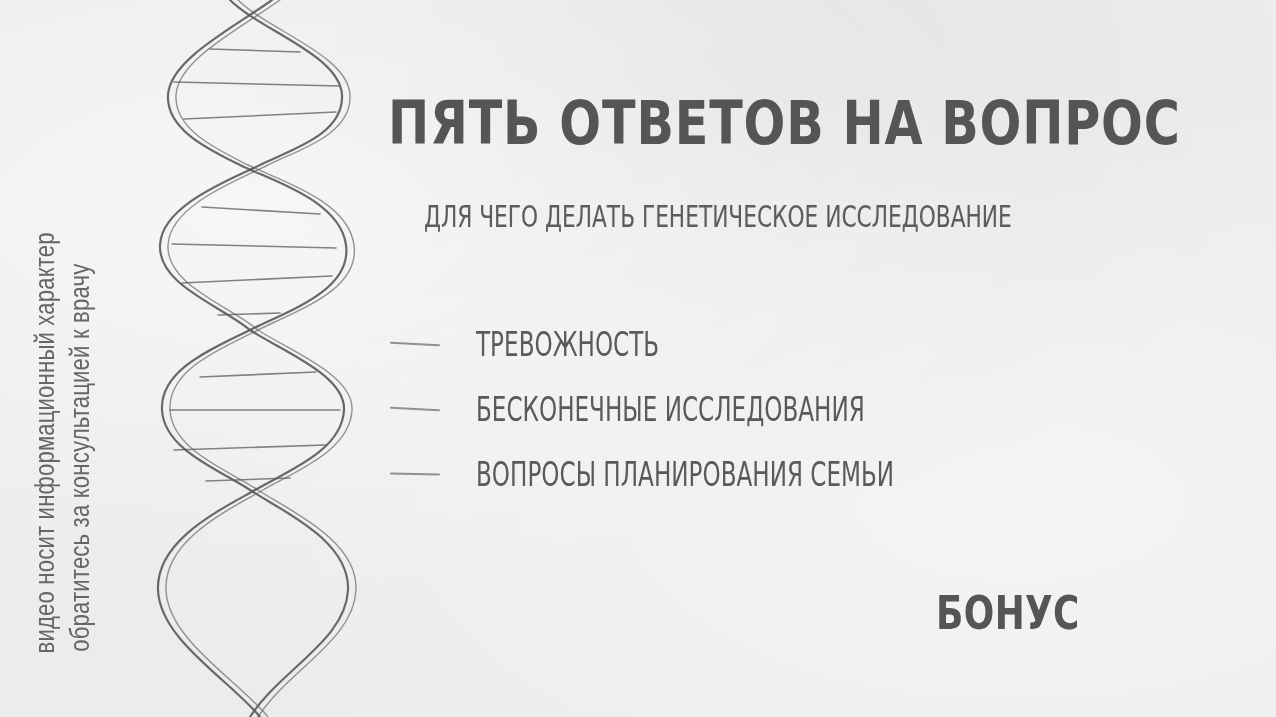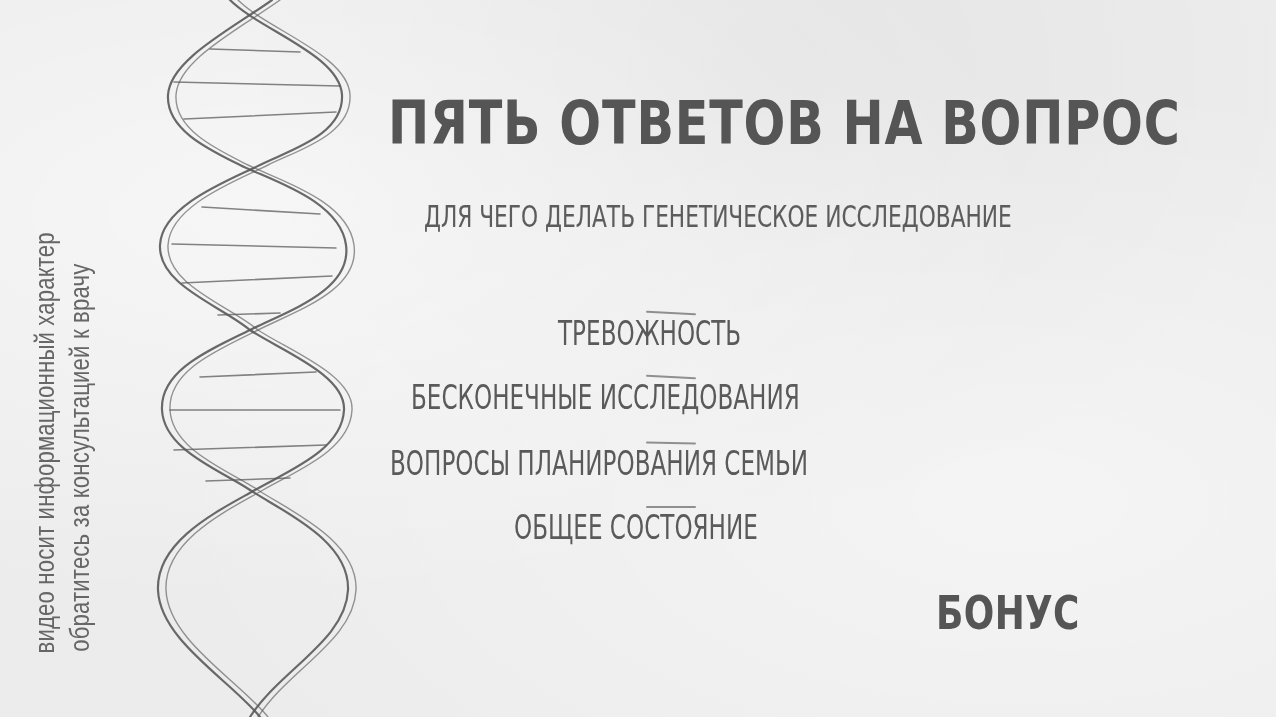--- a/index.html
+++ b/index.html
@@ -99,21 +99,20 @@
       top: 312px;
       margin: 0;
       padding: 0;
       list-style: none;
     }
     .answer {
       position: relative;
       height: 64px;
       display: flex;
       align-items: center;
-      flex-direction: column;
     }
     .answer:nth-child(2) { height: 66px; }
     .answer:nth-child(3) { height: 64px; text-align: center; }
     .answer:nth-child(4) { height: 74px; }
     .dash {
       display: block;
       width: 50px;
       height: 2px;
       background: #777;
       margin-right: 36px;
@@ -198,20 +197,16 @@
       <span class="answer-label">ТРЕВОЖНОСТЬ</span>
     </li>
     <li class="answer">
       <span class="dash"></span>
       <span class="answer-label">БЕСКОНЕЧНЫЕ ИССЛЕДОВАНИЯ</span>
     </li>
     <li class="answer">
       <span class="dash"></span>
       <span class="answer-label">ВОПРОСЫ ПЛАНИРОВАНИЯ СЕМЬИ</span>
     </li>
-    <li class="answer">
-      <span class="dash"></span>
-      <span class="answer-label">ОБЩЕЕ СОСТОЯНИЕ</span>
-    </li>
   </ul>
 
   <div class="bonus">БОНУС</div>
 </div>
 
 </body></html>

